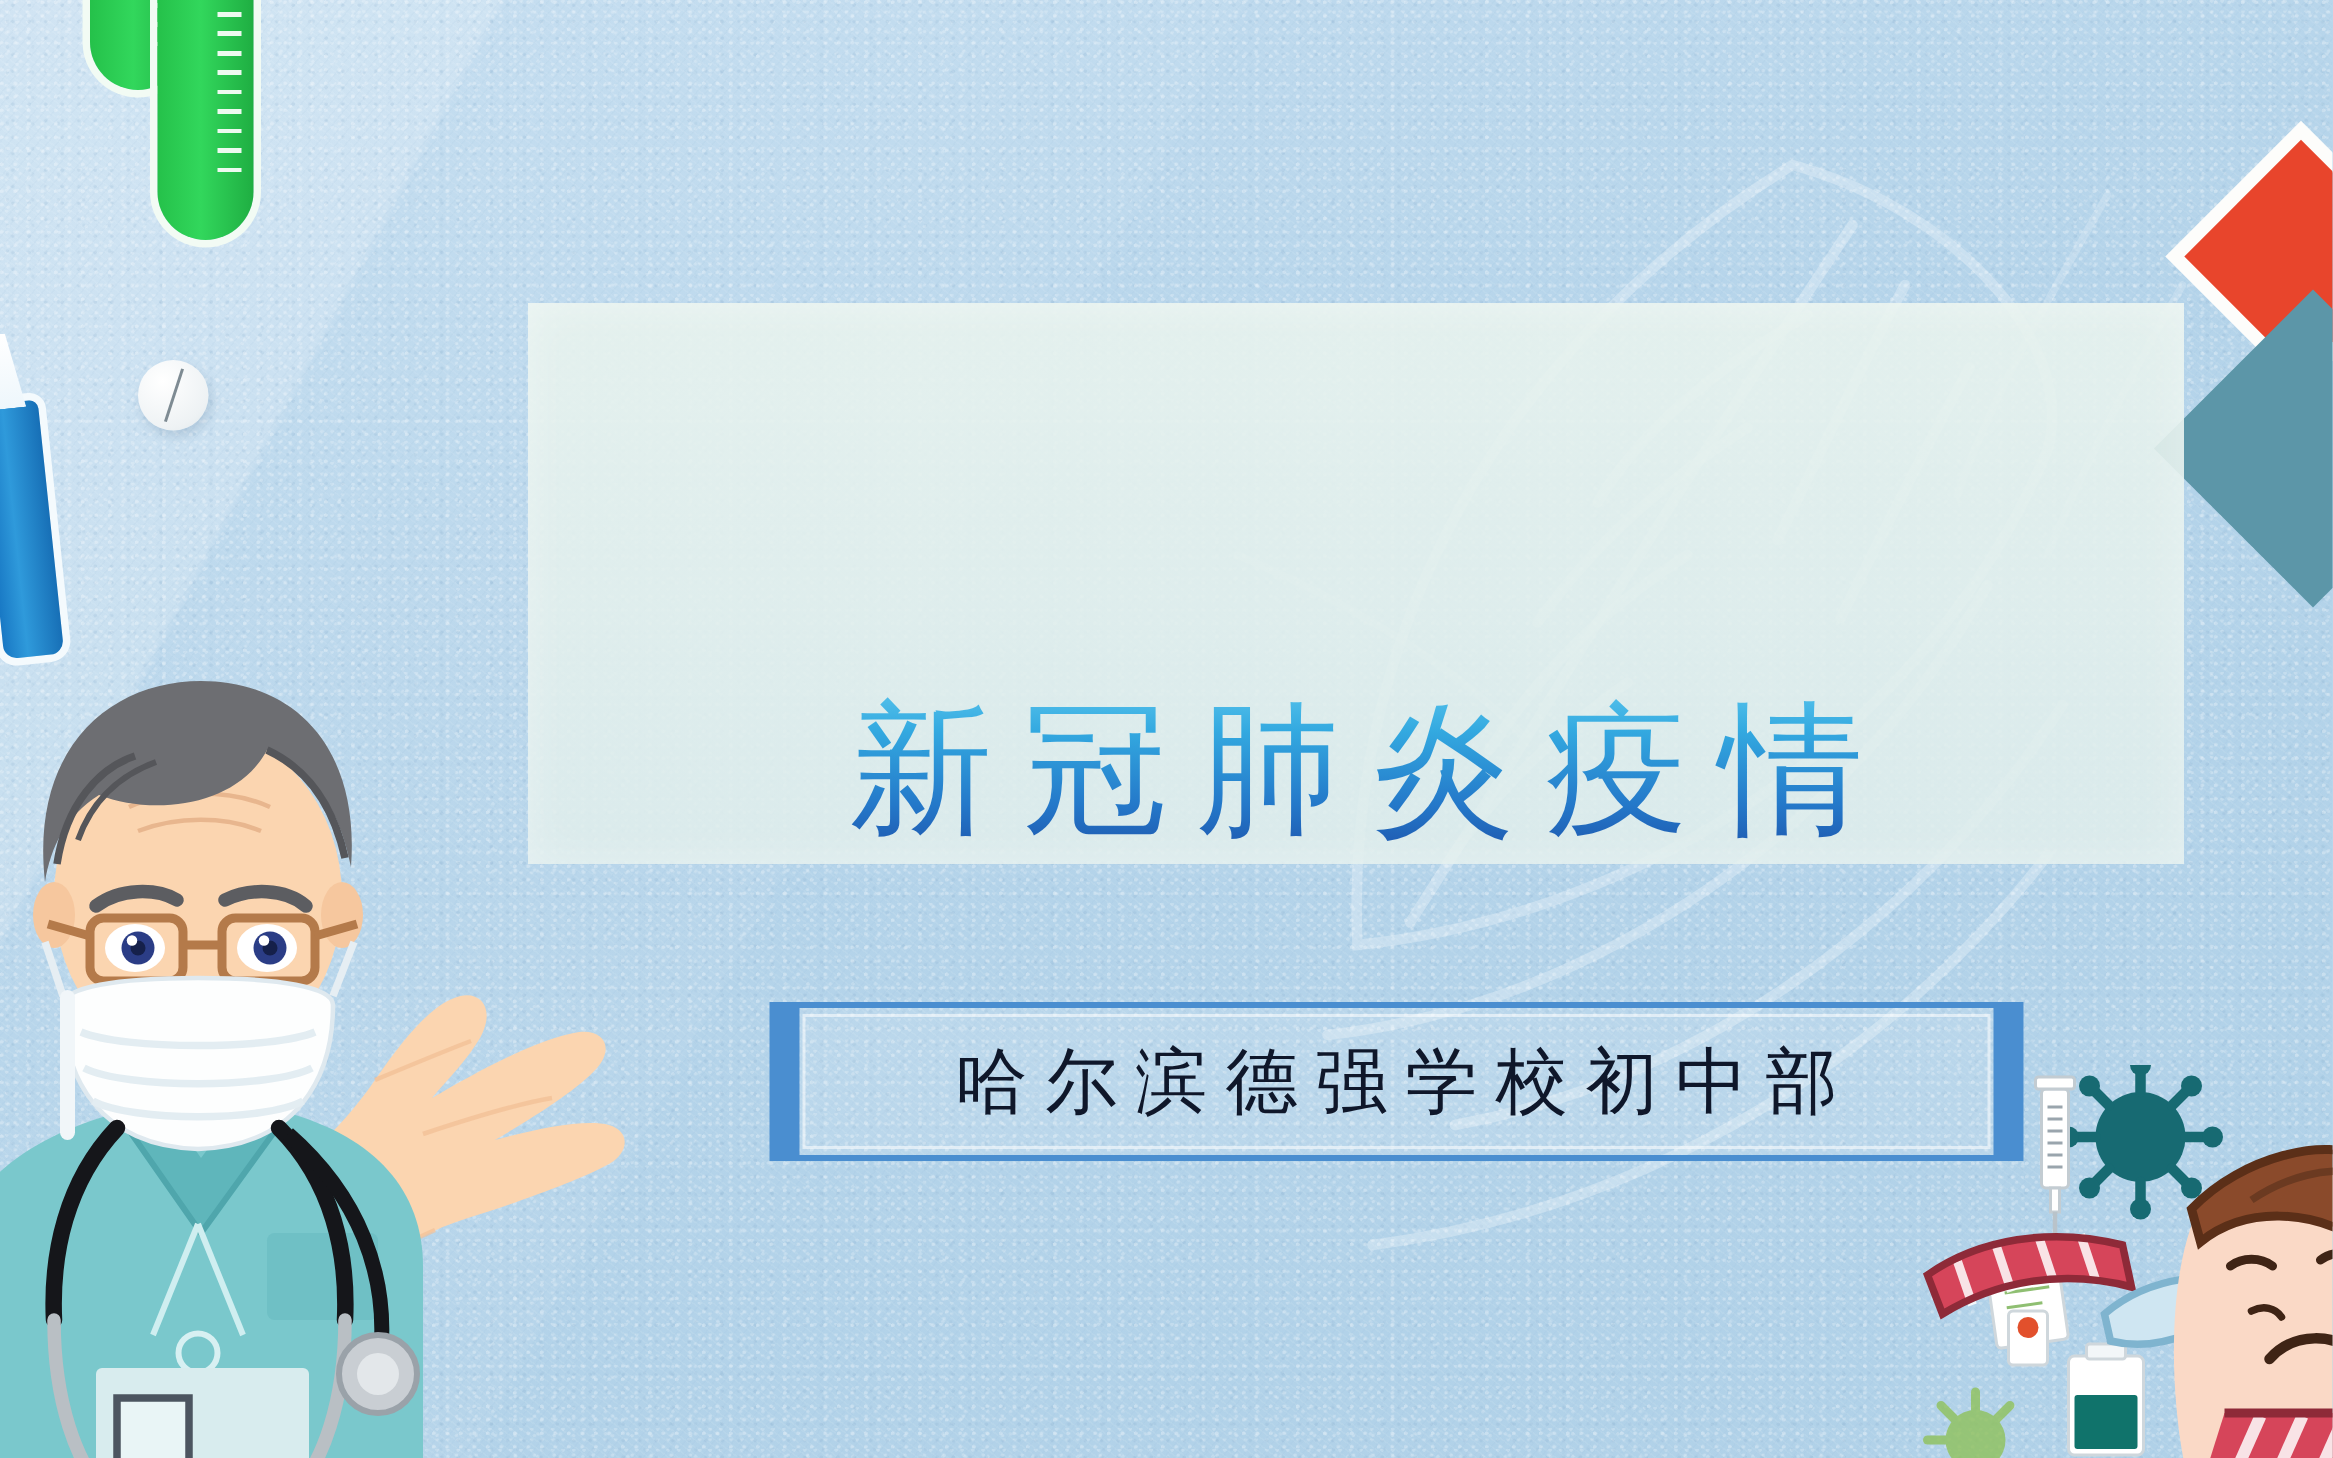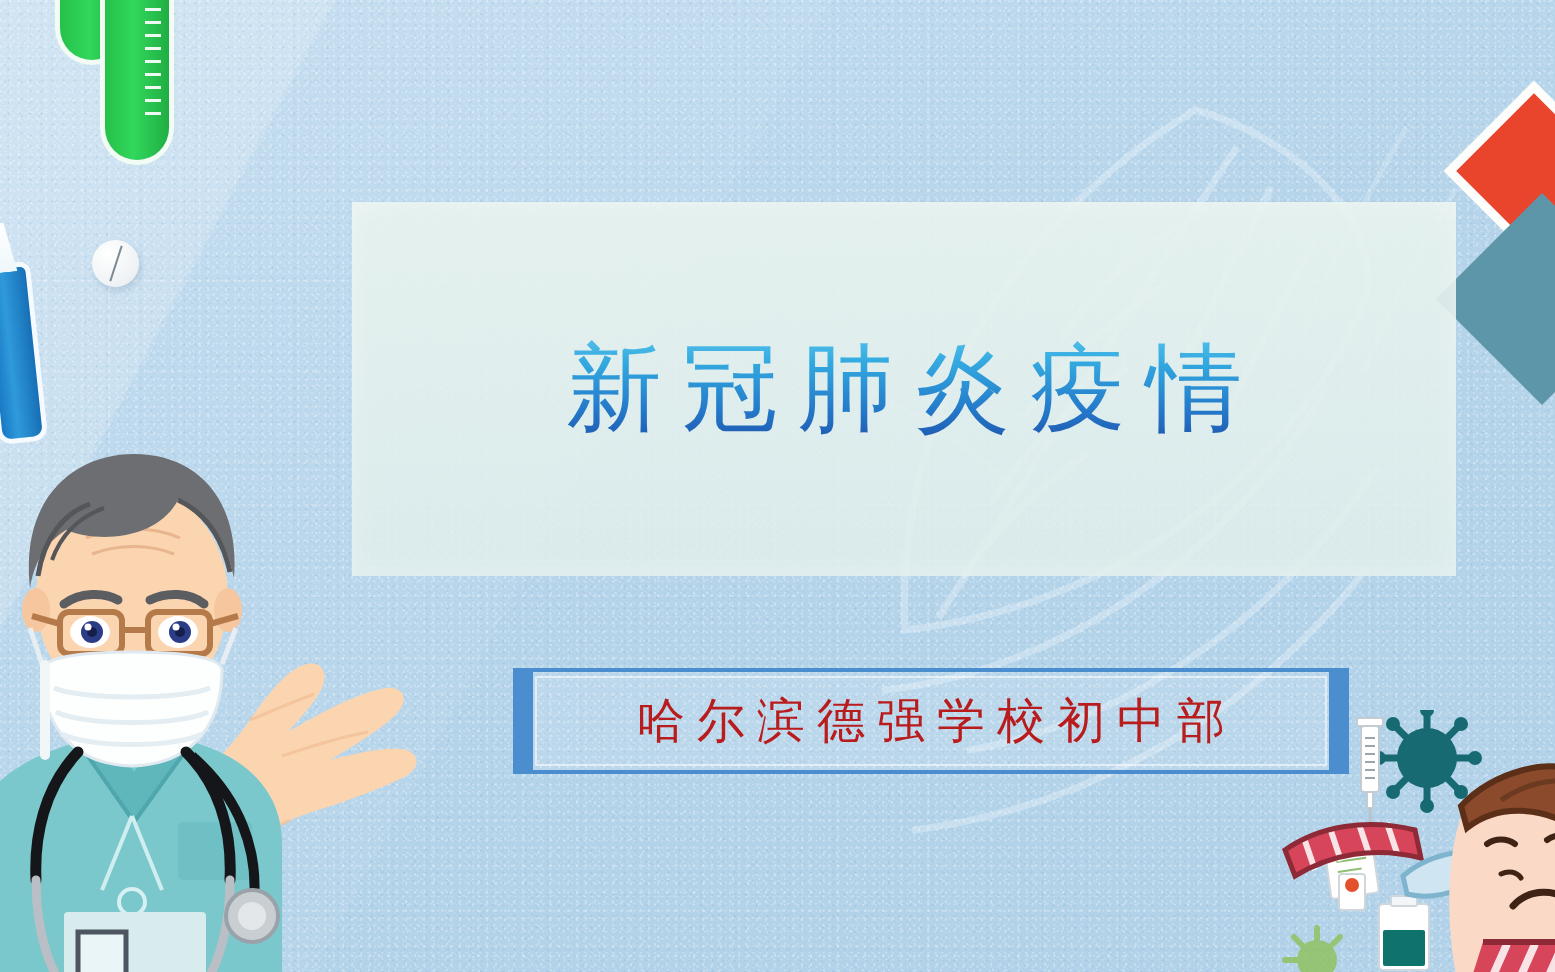--- a/index.html
+++ b/index.html
@@ -99,21 +99,21 @@
   .child-cluster svg{width:100%;height:100%;display:block;}
 
   
   .title-panel{
     position:absolute;left:352px;top:202px;width:1104px;height:374px;
     background:linear-gradient(180deg,rgba(232,243,238,.90),rgba(224,238,236,.86));
     box-shadow:0 0 30px rgba(255,255,255,.35) inset;
   }
   .title-lines{
     position:absolute;left:352px;top:202px;width:1104px;height:374px;
-    display:flex;flex-direction:row;align-items:center;justify-content:center;gap:6px;
+    display:flex;flex-direction:column;align-items:center;justify-content:flex-end;gap:6px;
   }
   .title-line{
     font-family:"Liberation Serif","DejaVu Serif",serif;
     font-size:96px;font-weight:400;letter-spacing:20px;
     text-indent:20px;line-height:1.28;white-space:nowrap;
     background:linear-gradient(180deg,#5ec8ee 0%,#33a9e0 28%,#2478c9 68%,#1d4fa8 100%);
     -webkit-background-clip:text;background-clip:text;
     color:transparent;-webkit-text-fill-color:transparent;
   }
 
@@ -127,21 +127,21 @@
     border-bottom:4px solid #4a8ed0;
     background:rgba(255,255,255,.10);
     display:flex;align-items:center;justify-content:center;
   }
   .subtitle-box:before{
     content:"";position:absolute;left:2px;right:2px;top:4px;bottom:4px;
     border:2px solid rgba(255,255,255,.55);pointer-events:none;
   }
   .subtitle-text{
     font-family:"Liberation Serif","DejaVu Serif",serif;
-    font-size:48px;letter-spacing:12px;text-indent:12px;color:#b91c1c;
+    font-size:48px;letter-spacing:12px;text-indent:12px;color:#0f172a;
     white-space:nowrap;
   }
 </style>
 </head>
 <body>
 
 <div class="slide">
 
   <div class="bg-base"></div>
   <div class="bg-grain"></div>

